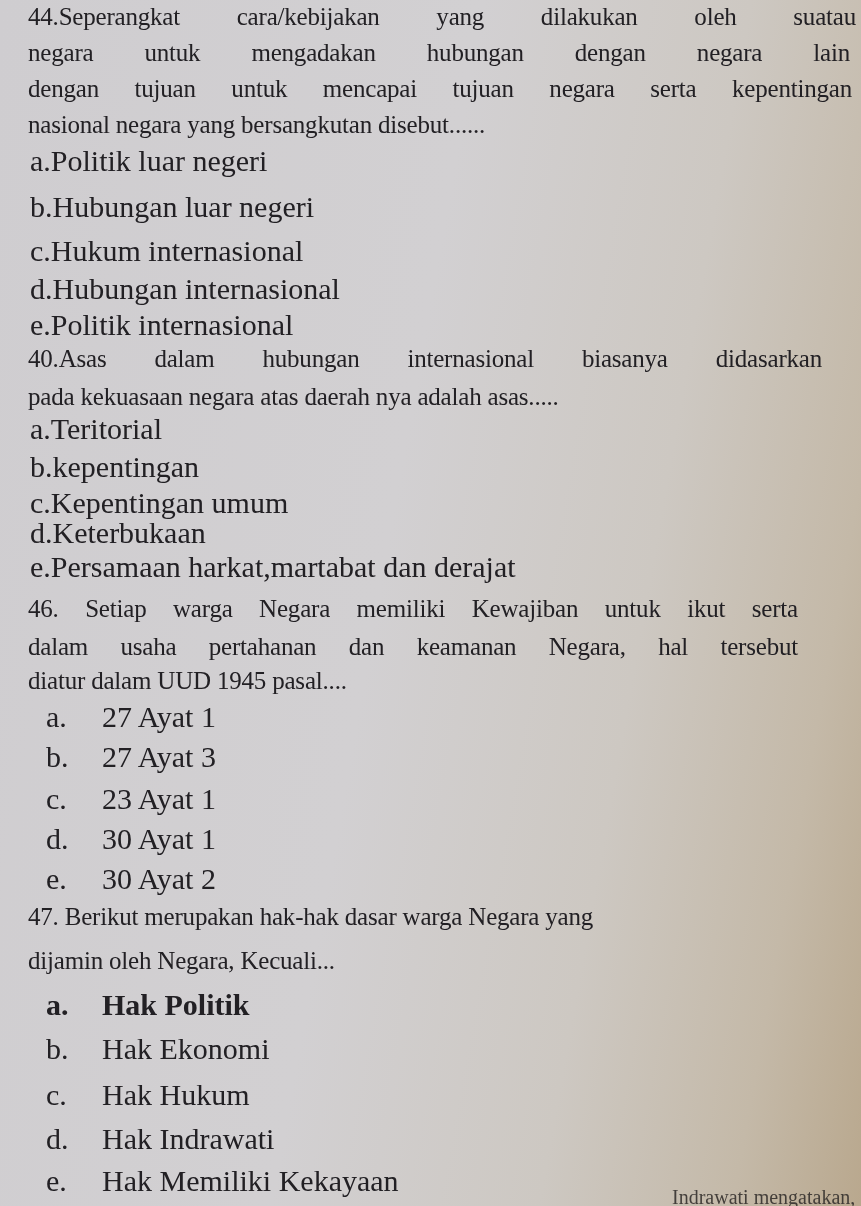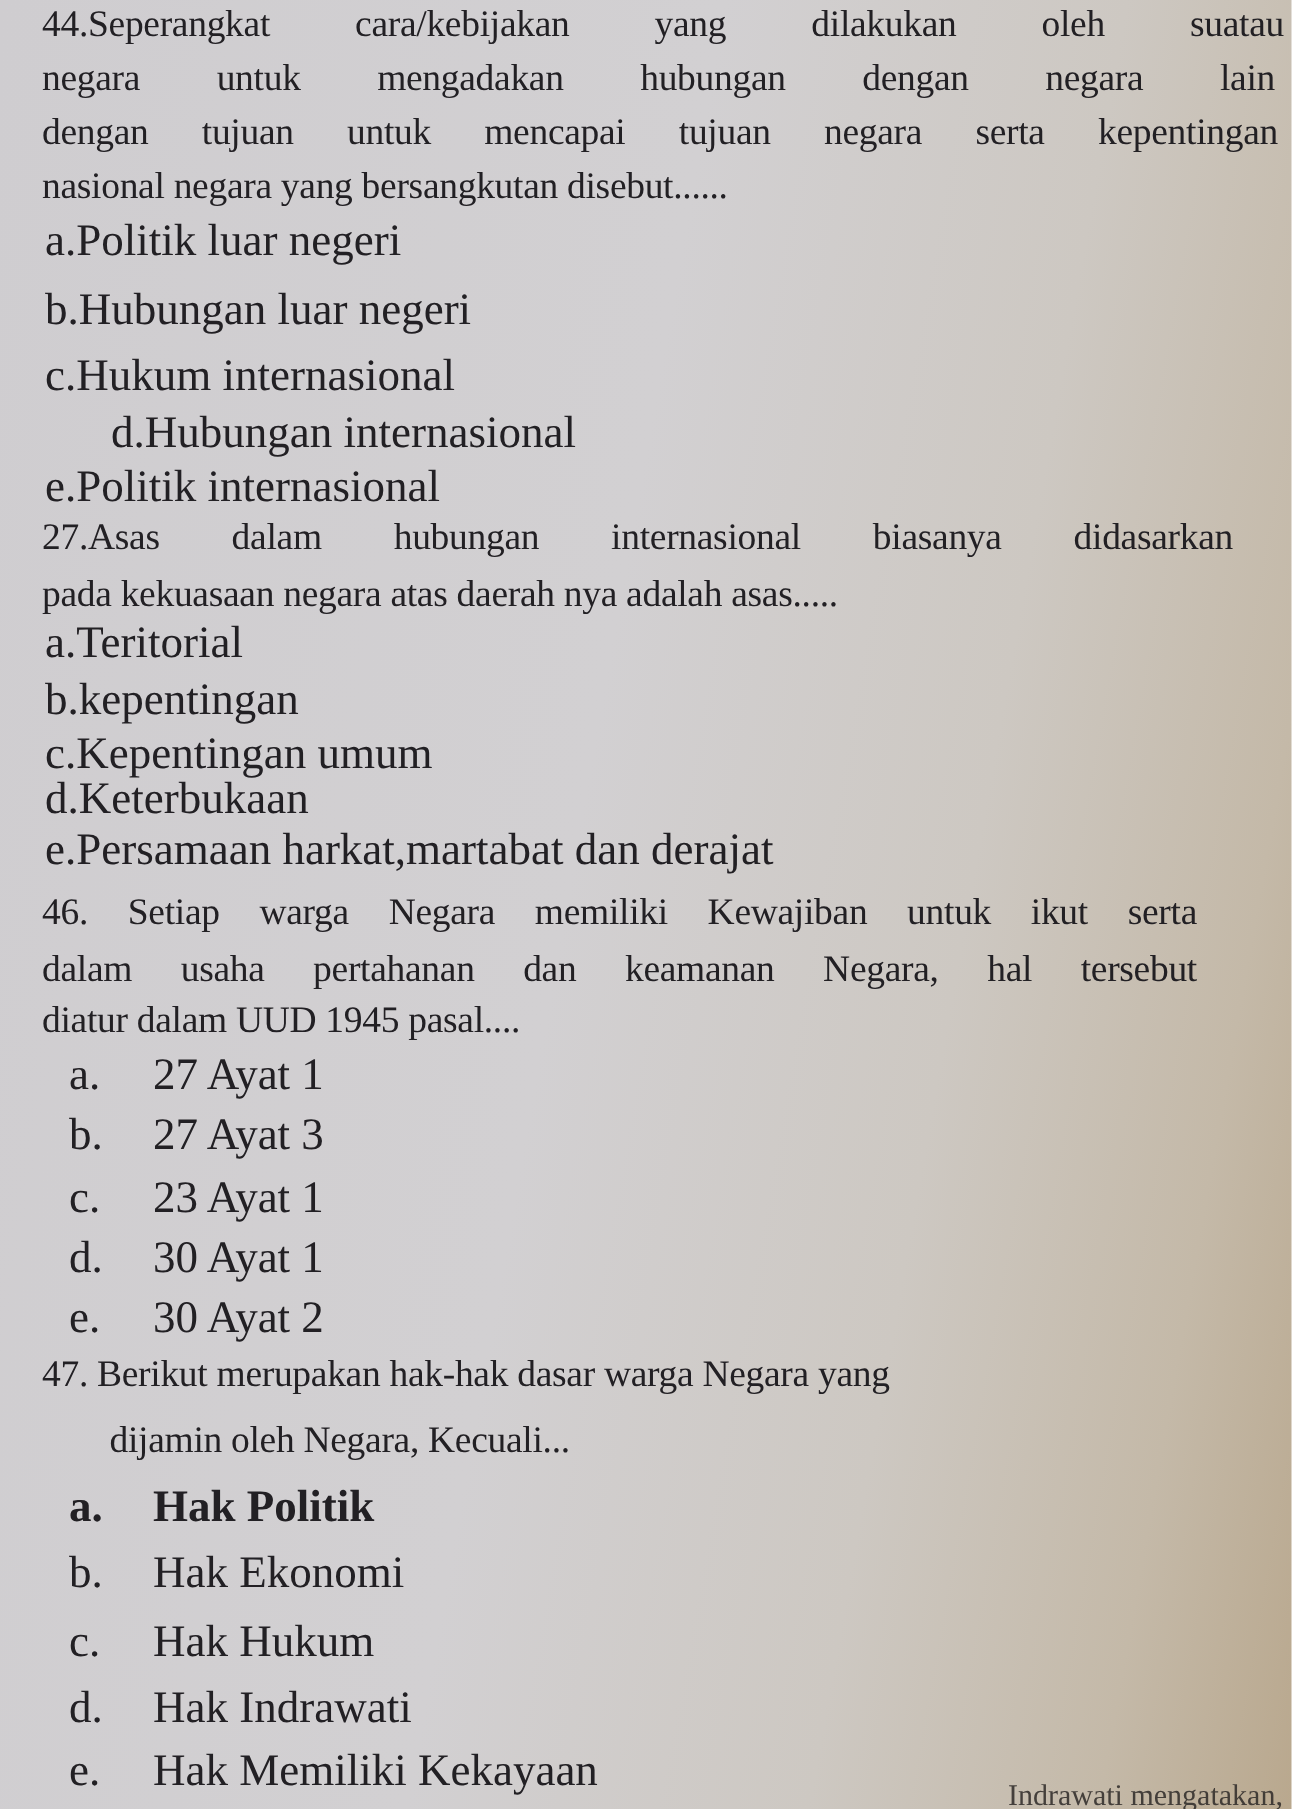--- a/index.html
+++ b/index.html
@@ -65,30 +65,30 @@
 
     <div class="opt" style="left:18px; top:146px;">
       <span class="letter">a.</span><span>Politik luar negeri</span>
     </div>
     <div class="opt" style="left:18px; top:192px;">
       <span class="letter">b.</span><span>Hubungan luar negeri</span>
     </div>
     <div class="opt" style="left:18px; top:236px;">
       <span class="letter">c.</span><span>Hukum internasional</span>
     </div>
-    <div class="opt" style="left:18px; top:274px;margin-left:44px;">
+    <div class="opt" style="left:18px; top:274px;">
       <span class="letter">d.</span><span>Hubungan internasional</span>
     </div>
     <div class="opt" style="left:18px; top:310px;">
       <span class="letter">e.</span><span>Politik internasional</span>
     </div>
   </div>
 
   <div>
-    <div class="line just" style="top:344px; width:794px;">27.Asas dalam hubungan internasional biasanya didasarkan</div>
+    <div class="line just" style="top:344px; width:794px;">40.Asas dalam hubungan internasional biasanya didasarkan</div>
     <div class="line" style="top:382px;">pada kekuasaan negara atas daerah nya adalah asas.....</div>
 
     <div class="opt" style="left:18px; top:414px;">
       <span class="letter">a.</span><span>Teritorial</span>
     </div>
     <div class="opt" style="left:18px; top:452px;">
       <span class="letter">b.</span><span>kepentingan</span>
     </div>
     <div class="opt" style="left:18px; top:488px;">
       <span class="letter">c.</span><span>Kepentingan umum</span>
@@ -118,21 +118,21 @@
     <div class="opt" style="left:34px; top:824px;">
       <span class="letter" style="width:56px;">d.</span><span>30 Ayat 1</span>
     </div>
     <div class="opt" style="left:34px; top:864px;">
       <span class="letter" style="width:56px;">e.</span><span>30 Ayat 2</span>
     </div>
   </div>
 
   <div>
     <div class="line" style="top:902px;">47. Berikut merupakan hak-hak dasar warga Negara yang</div>
-    <div class="line" style="top:946px;margin-left:45px;">dijamin oleh Negara, Kecuali...</div>
+    <div class="line" style="top:946px;">dijamin oleh Negara, Kecuali...</div>
 
     <div class="opt" style="left:34px; top:990px;font-weight:bold;">
       <span class="letter" style="width:56px;">a.</span><span>Hak Politik</span>
     </div>
     <div class="opt" style="left:34px; top:1034px;">
       <span class="letter" style="width:56px;">b.</span><span>Hak Ekonomi</span>
     </div>
     <div class="opt" style="left:34px; top:1080px;">
       <span class="letter" style="width:56px;">c.</span><span>Hak Hukum</span>
     </div>

